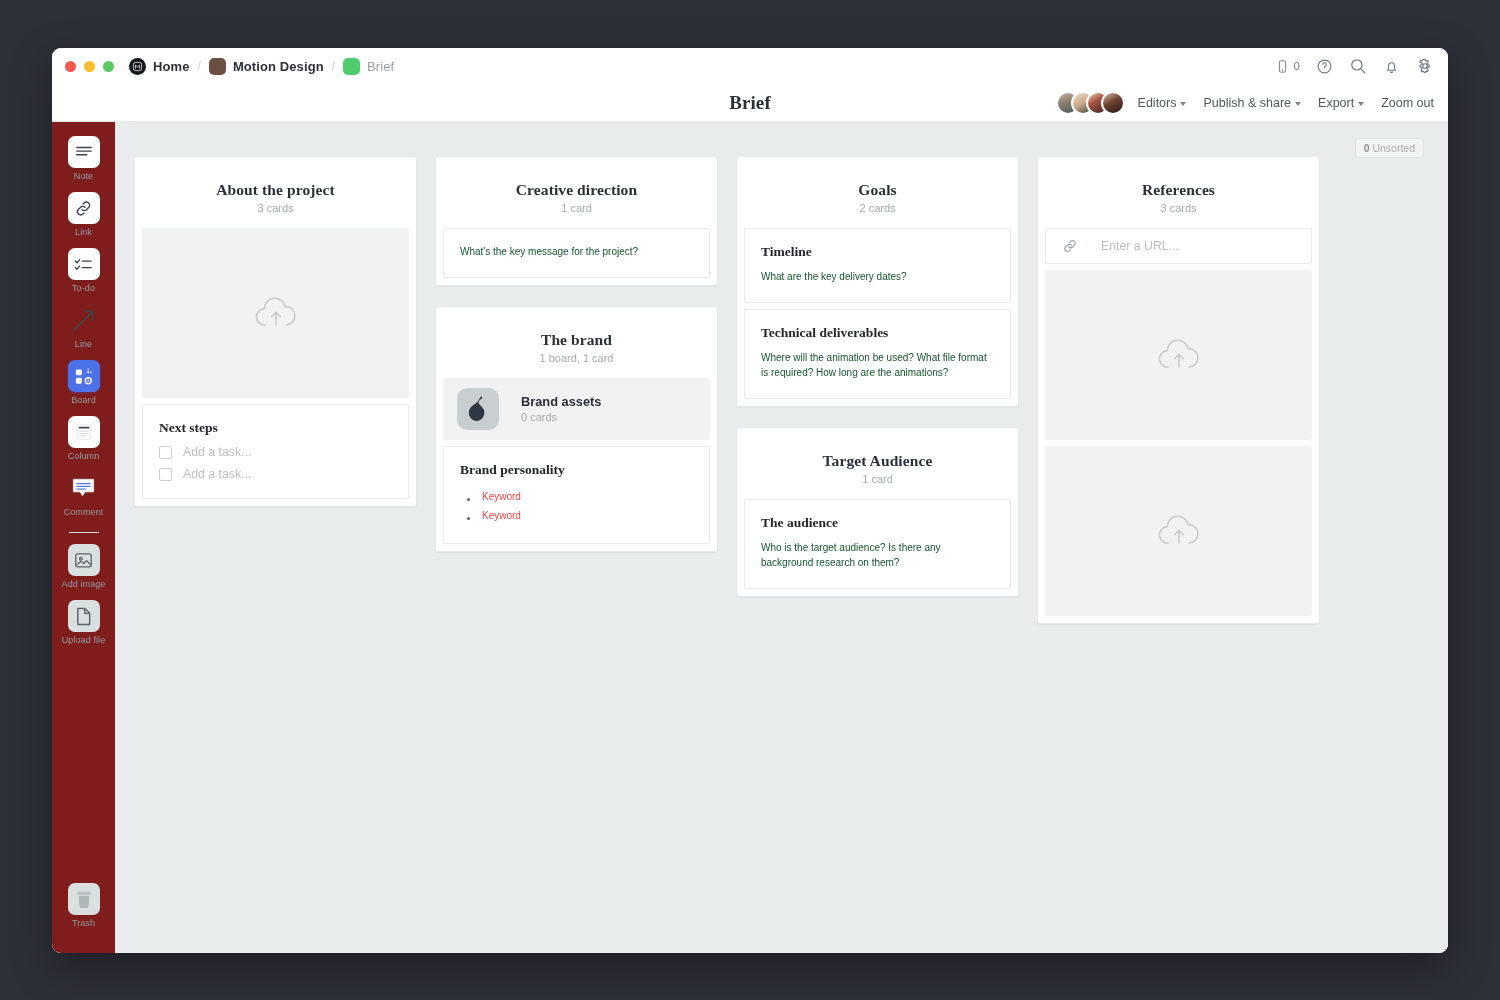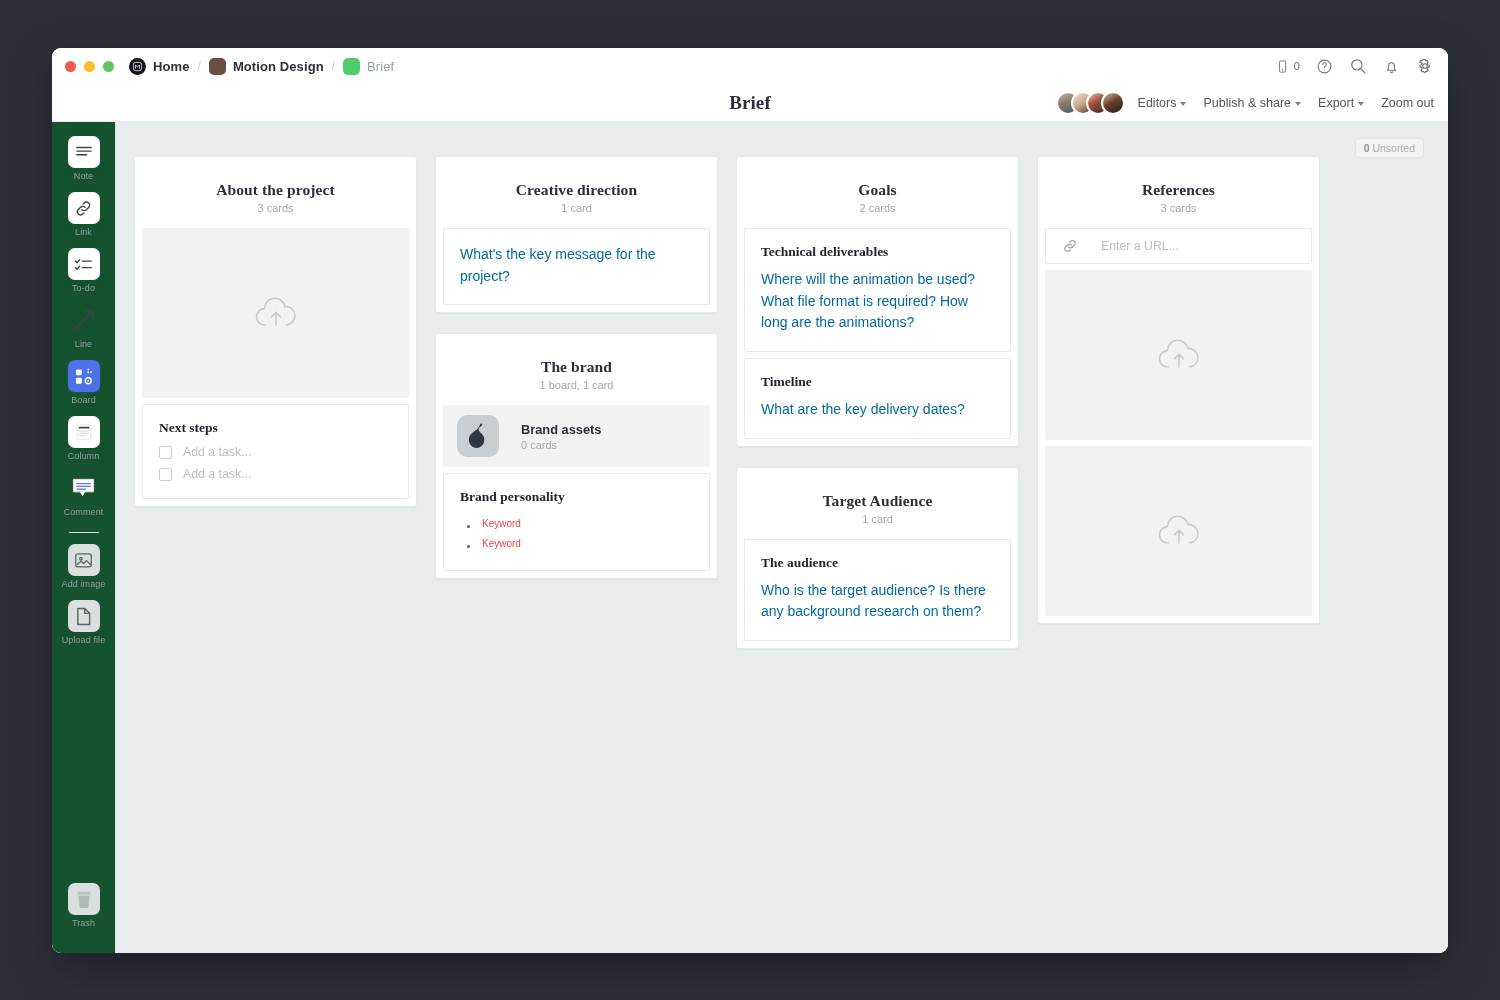--- a/index.html
+++ b/index.html
@@ -83,21 +83,21 @@
     cursor:pointer; white-space:nowrap;
   }
   .caret { width:0;height:0;border-left:3.5px solid transparent;border-right:3.5px solid transparent;
            border-top:4px solid #7c848a; display:inline-block; margin-top:2px;}
 
   
   .body { flex:1; display:flex; background:#e9ecec; min-height:0; position:relative;}
 
   
   .toolbar {
-    width: 64px; flex:0 0 64px; background:#14532d;
+    width: 64px; flex:0 0 64px; background:#7f1d1d;
     border-right:1px solid #dde2e2;
     display:flex; flex-direction:column; align-items:center;
     padding-top:14px; position:relative;
   }
   .tool { display:flex; flex-direction:column; align-items:center; width:100%; margin-bottom:11px; cursor:pointer;}
   .tool-box {
     width:32px;height:32px;border-radius:7px;
     display:flex;align-items:center;justify-content:center;
     background:#fff; box-shadow:0 1px 2px rgba(40,50,55,.14);
   }
@@ -134,21 +134,21 @@
 
   .card {
     background:#fff; border:1px solid #e7eaea; border-radius:2px;
     padding:15px 16px 17px 16px; margin-bottom:6px;
   }
   .card:last-child { margin-bottom:0; }
   .card-title {
     font-family:"Liberation Serif", serif; font-weight:700;
     font-size:13.5px; color:#22262c; margin-bottom:9px;
   }
-  .card-text { font-size:14px; line-height:1.55; color:#0369a1; }
+  .card-text { font-size:10px; line-height:1.55; color:#14532d; }
   .card-text.plain { margin:0; }
 
   .drop {
     background:#f1f3f3; border-radius:2px; height:160px;
     display:flex; align-items:center; justify-content:center; margin-bottom:6px;
   }
   .drop.tall { height:170px; }
   .drop:last-child { margin-bottom:0; }
 
   .urlbox {
@@ -463,26 +463,26 @@
             </div>
           </div>
 
           <div class="col">
             <div class="board">
               <div class="board-head">
                 <div class="board-title">Goals</div>
                 <div class="board-sub">2 cards</div>
               </div>
               <div class="card">
+                <div class="card-title">Timeline</div>
+                <div class="card-text">What are the key delivery dates?</div>
+              </div>
+              <div class="card">
                 <div class="card-title">Technical deliverables</div>
                 <div class="card-text">Where will the animation be used? What file format is required? How long are the animations?</div>
-              </div>
-              <div class="card">
-                <div class="card-title">Timeline</div>
-                <div class="card-text">What are the key delivery dates?</div>
               </div>
             </div>
 
             <div class="board">
               <div class="board-head">
                 <div class="board-title">Target Audience</div>
                 <div class="board-sub">1 card</div>
               </div>
               <div class="card">
                 <div class="card-title">The audience</div>

